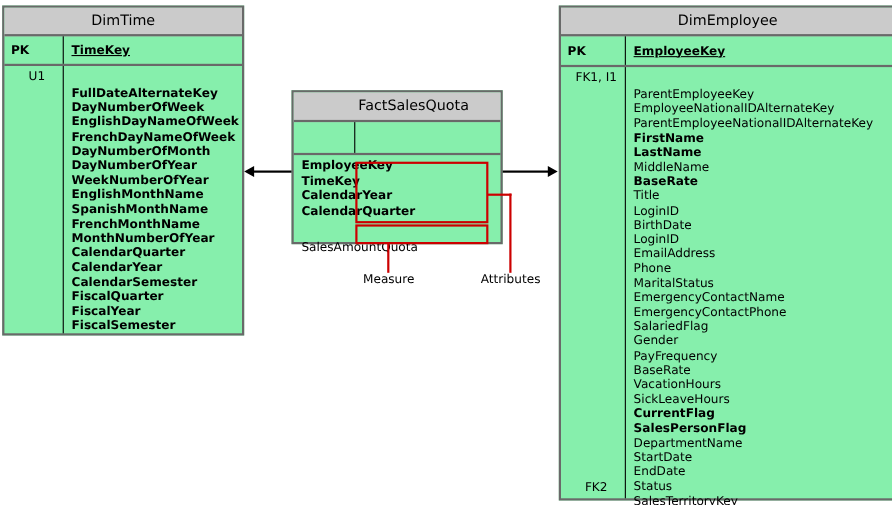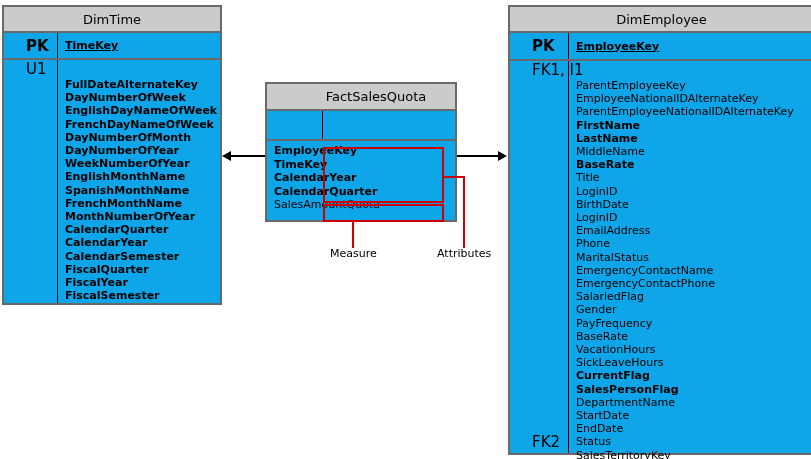--- a/index.html
+++ b/index.html
@@ -8,61 +8,62 @@
     position:relative;
     width:811px;height:459px;
     background:#fff;
     font-family:"DejaVu Sans","Liberation Sans",sans-serif;
     color:#000;
     overflow:hidden;
   }
   
   .tbl{
     position:absolute;
-    background:#0ea5e9;
+    background:#86efac;
     border:2px solid var(--border,#696969);
     display:flex;flex-direction:column;
   }
   .tbl-hdr{
     background:var(--header-bg,#cbcbcb);
     border-bottom:2px solid var(--border,#696969);
     display:flex;align-items:center;justify-content:center;
     font-size:13px;
     flex:0 0 auto;
   }
   .row{display:flex;flex:0 0 auto;}
   .pkrow{border-bottom:2px solid var(--border,#696969);align-items:center;}
   .tbl-body{display:flex;flex:1 1 auto;min-height:0;}
   .keycell{
     width:var(--keyw,54px);
     flex:0 0 var(--keyw,54px);
     border-right:1px solid #000;
-    font-size:15px;
-    padding-left:22px;
+    font-size:11px;
+    padding-left:6px;
+    text-align:center;
   }
   .fieldcell{
     flex:1 1 auto;
     font-size:11px;
     padding-left:7px;
   }
   .pkrow .keycell{font-weight:bold;height:100%;display:flex;align-items:center;border-right:1px solid #000;}
   .pkrow .fieldcell{font-weight:bold;text-decoration:underline;}
   .tbl-body .keycell{padding-top:3px;line-height:13.2px;}
   .tbl-body .fieldcell{padding-top:18px;line-height:13.2px;}
   .keystack{display:flex;flex-direction:column;justify-content:space-between;height:100%;padding-bottom:4px;}
   .fld{white-space:nowrap;}
   .fld.bold{font-weight:bold;}
   #t-dimtime   {left:2px;  top:5px; width:220px;height:300px;--keyw:54px;}
   #t-dimtime   .tbl-hdr{height:26px;}
   #t-dimtime   .pkrow{height:27px;}
   #t-fact      {left:265px;top:82px;width:192px;height:140px;--keyw:56px;}
   #t-fact      .tbl-hdr{height:27px;padding-left:30px;}
   #t-fact      .emptyrow{height:30px;border-bottom:2px solid var(--border,#696969);}
   #t-fact      .tbl-body .keycell,#t-fact .tbl-body .fieldcell{line-height:13.5px;padding-top:3px;}
-  #t-fact      .measure-row{margin-top:0;}
+  #t-fact      .measure-row{margin-top:20px;}
   #t-demployee {left:508px;top:5px;width:307px;height:450px;--keyw:59px;}
   #t-demployee .tbl-hdr{height:26px;}
   #t-demployee .pkrow{height:28px;}
   
   .arrow-line{position:absolute;height:2px;background:#000;}
   .arrow-head{position:absolute;width:0;height:0;border-top:5px solid transparent;border-bottom:5px solid transparent;}
   .arrow-head.left {border-right:9px solid #000;}
   .arrow-head.right{border-left:9px solid #000;}
   
   .callout-box{position:absolute;border:2px solid var(--callout,#cc0000);background:transparent;}

